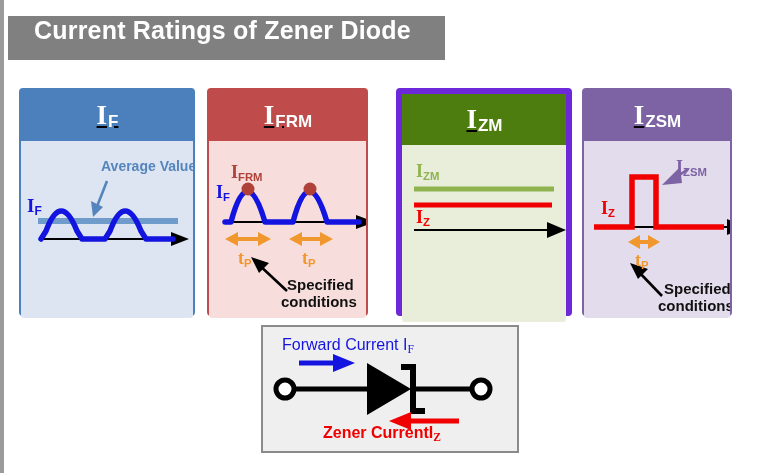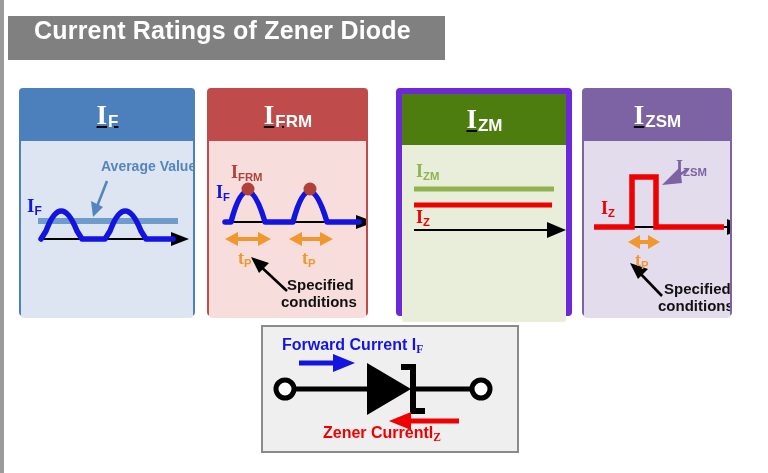--- a/index.html
+++ b/index.html
@@ -135,21 +135,21 @@
     width: 258px; height: 128px;
     background: #efefef;
     border: 2px solid #8a8a8a;
     box-sizing: border-box;
   }
   #fwd-label {
     position: absolute;
     left: 19px; top: 9px;
     color: #1414e0;
     font-size: 16px;
-    font-weight: bold;
+    font-weight: normal;
     font-family: "Liberation Sans", sans-serif;
     white-space: nowrap;
   }
   #zen-label {
     position: absolute;
     left: 36px; top: 97px;
     color: #f00000;
     font-size: 16px;
     font-weight: bold;
     font-family: "Liberation Sans", sans-serif;

